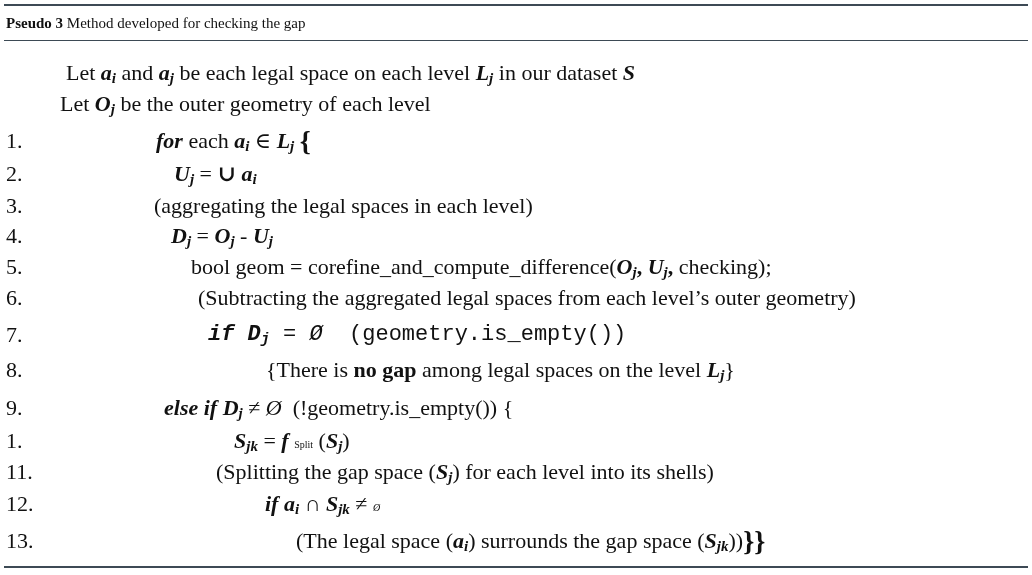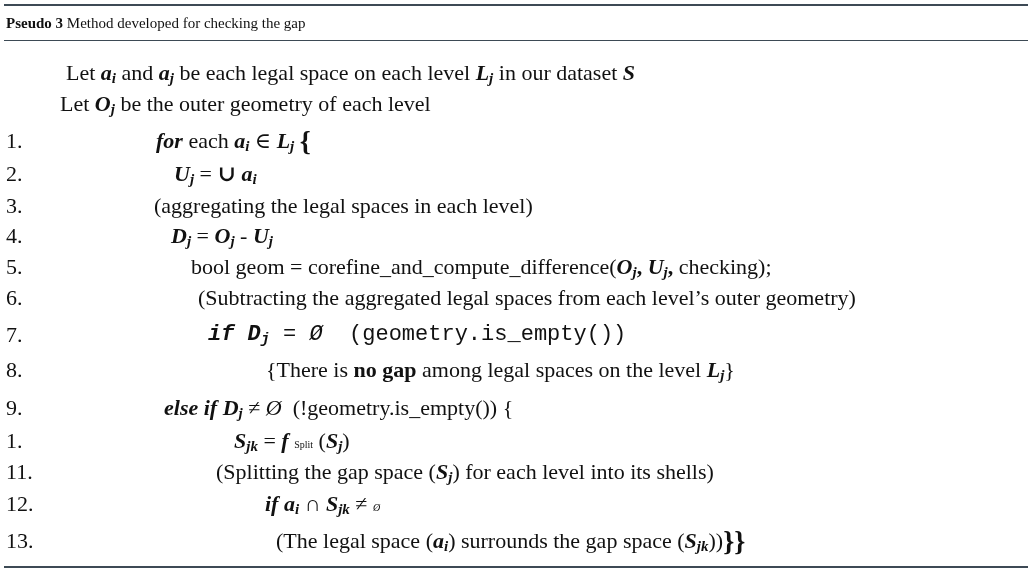--- a/index.html
+++ b/index.html
@@ -151,17 +151,17 @@
       <span class="bi"><span>a</span><sub>i</sub></span>
       <span class="b">∩</span>
       <span class="bi"><span>S</span><sub>jk</sub></span>
       <span>≠</span>
       <span class="i small">Ø</span>
     </span>
   </div>
 
   <div class="line" style="top:527px;">
     <span class="num">13.</span>
-    <span class="code" style="left:276px;text-align:right;"><span>(The legal space (</span><span class="bi"><span>a</span><sub>i</sub></span><span>) surrounds the gap space (</span><span class="bi"><span>S</span><sub>jk</sub></span><span>))</span><span class="brace">}}</span></span>
+    <span class="code" style="left:296px;text-align:right;"><span>(The legal space (</span><span class="bi"><span>a</span><sub>i</sub></span><span>) surrounds the gap space (</span><span class="bi"><span>S</span><sub>jk</sub></span><span>))</span><span class="brace">}}</span></span>
   </div>
 
   <div class="rule rule-bot"></div>
 </div>
 
 </body></html>

